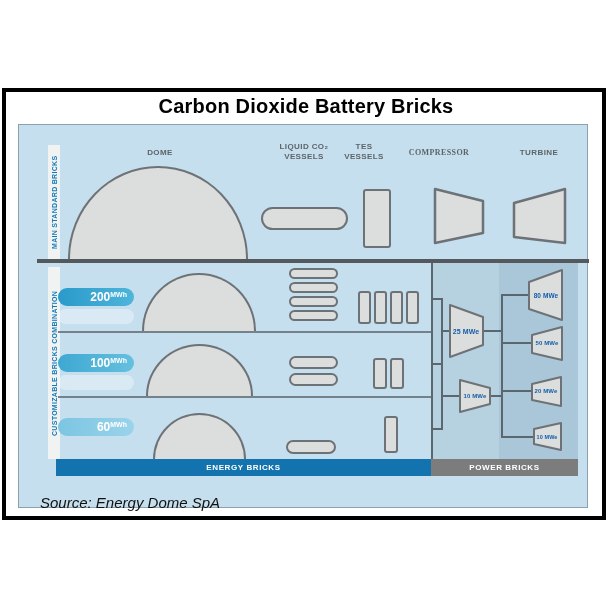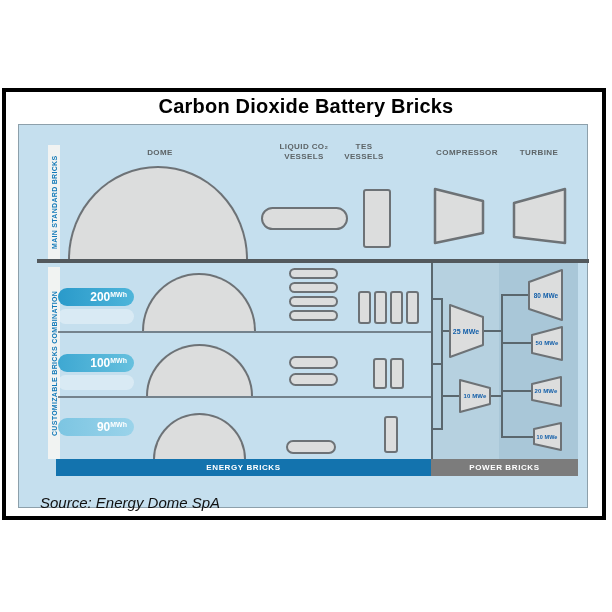--- a/index.html
+++ b/index.html
@@ -100,21 +100,21 @@
 
     <div class="col-header" style="left:141px;">DOME</div>
     <div class="col-header two-line" style="left:285px;">
       <div>LIQUID CO₂</div>
       <div>VESSELS</div>
     </div>
     <div class="col-header two-line" style="left:345px;">
       <div>TES</div>
       <div>VESSELS</div>
     </div>
-    <div class="col-header" style="left:448px;">COMPRESSOR</div>
+    <div class="col-header" style="left:420px;font-family:Liberation Serif, serif;">COMPRESSOR</div>
     <div class="col-header" style="left:520px;">TURBINE</div>
 
     <div class="dome" style="left:49px; top:41px; width:180px; height:93px;"></div>
     <div class="capsule" style="left:242px; top:82px; width:87px; height:23px;"></div>
     <div class="tes" style="left:344px; top:64px; width:28px; height:59px;"></div>
     <svg class="shape" style="left:415px; top:63px;" width="50" height="56">
       <path d="M1,1 L49,13 L49,45 L1,55 Z" stroke-width="2.5"></path>
     </svg>
     <svg class="shape" style="left:494px; top:63px;" width="53" height="56">
       <path d="M1,15 L52,1 L52,55 L1,49 Z" stroke-width="2.5"></path>
@@ -144,21 +144,21 @@
       <span>100</span><span class="sup">MWh</span>
     </div>
     <div class="badge-ghost" style="top:250px;"></div>
     <div class="dome" style="left:127px; top:219px; width:107px; height:52px; border-width:2px;"></div>
     <div class="capsule" style="left:270px; top:231px; width:49px; height:13px;"></div>
     <div class="capsule" style="left:270px; top:248px; width:49px; height:13px;"></div>
     <div class="tes" style="left:354px; top:233px; width:14px; height:31px;"></div>
     <div class="tes" style="left:371px; top:233px; width:14px; height:31px;"></div>
 
     <div class="badge b50" style="top:293px;">
-      <span>90</span><span class="sup">MWh</span>
+      <span>60</span><span class="sup">MWh</span>
     </div>
     <div class="dome" style="left:134px; top:288px; width:93px; height:46px; border-width:2px;"></div>
     <div class="capsule" style="left:267px; top:315px; width:50px; height:14px;"></div>
     <div class="tes" style="left:365px; top:291px; width:14px; height:37px;"></div>
 
     <div class="conn" style="left:412px; top:138px; width:2px; height:196px;"></div>
     <div class="conn" style="left:412px; top:173px; width:12px; height:2px;"></div>
     <div class="conn" style="left:412px; top:238px; width:12px; height:2px;"></div>
     <div class="conn" style="left:412px; top:303px; width:12px; height:2px;"></div>
     <div class="conn" style="left:422px; top:173px; width:2px; height:132px;"></div>

